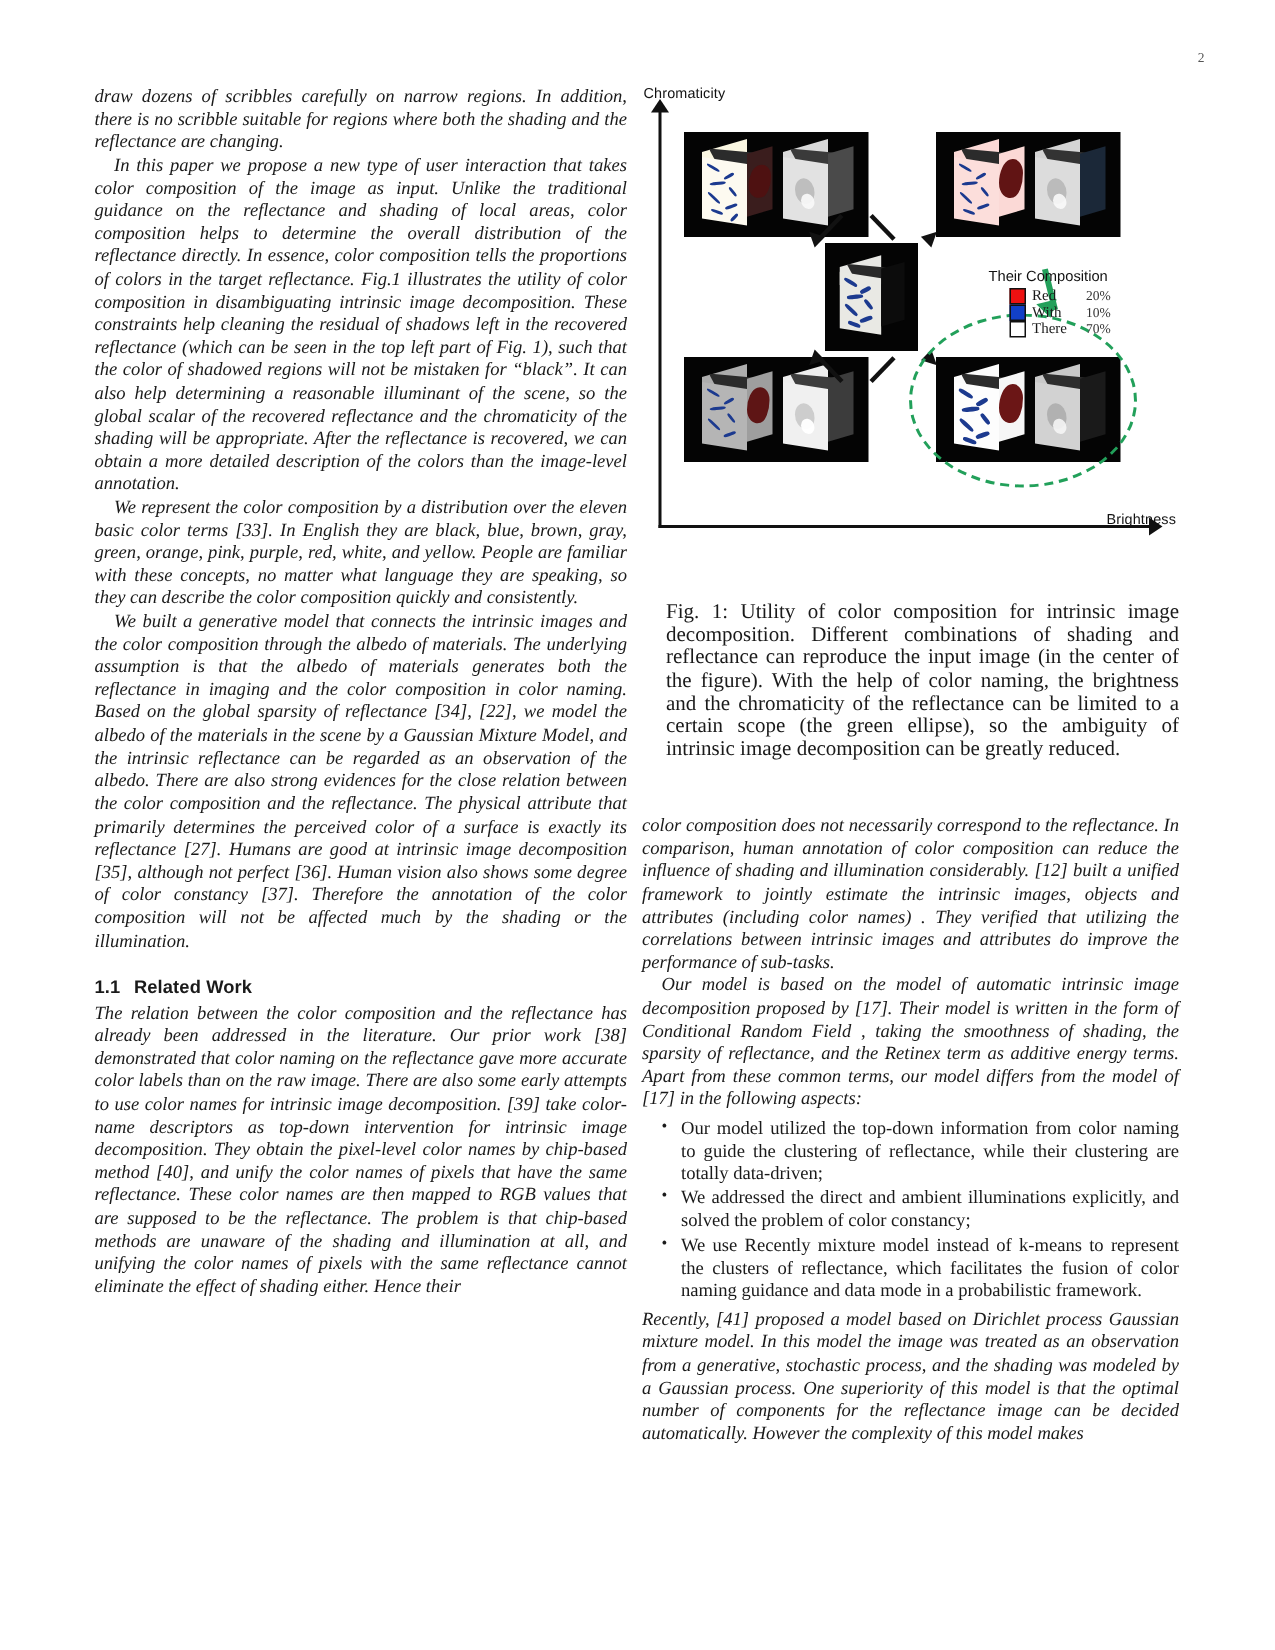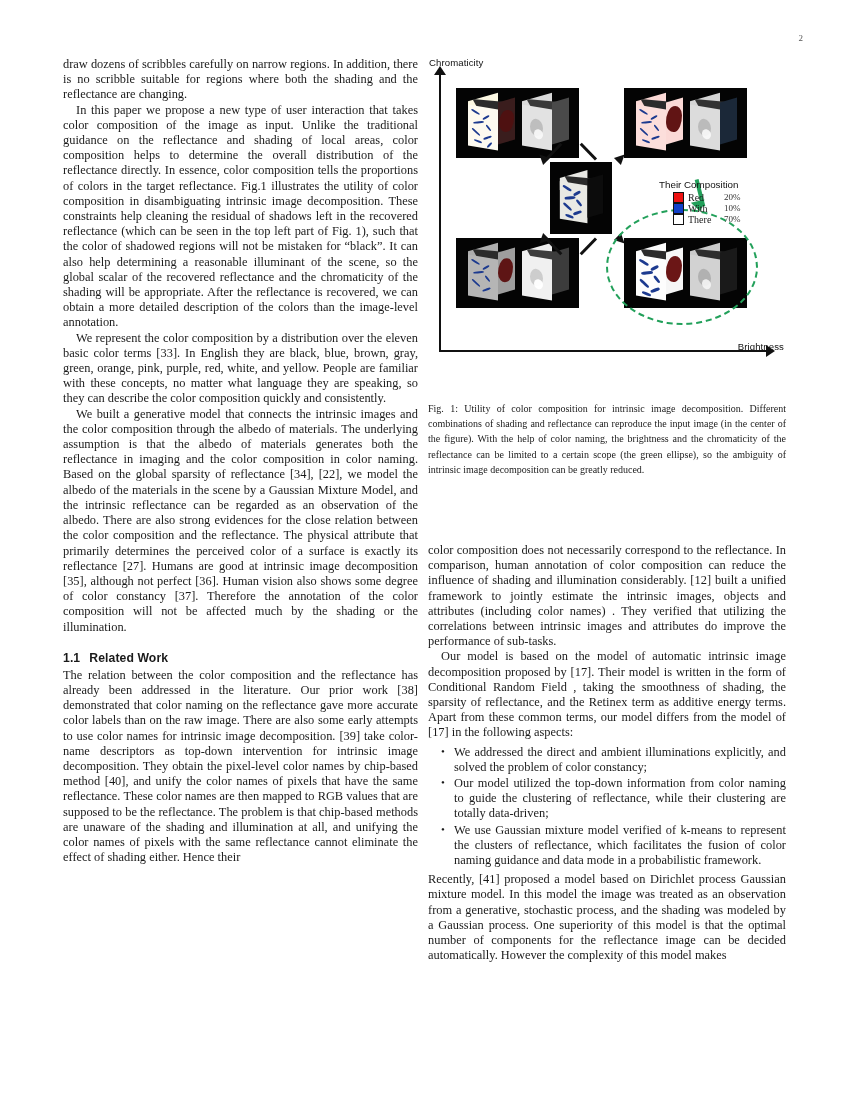--- a/index.html
+++ b/index.html
@@ -52,20 +52,21 @@
 
   p.body {
     margin: 0;
     font-size: 12.4px;
     line-height: 15.2px;
     text-align: justify;
     text-justify: inter-word;
     -webkit-hyphens: none;
     hyphens: none;
     font-family: "Liberation Serif", "DejaVu Serif", serif;
+    font-style: italic;
   }
   p.body + p.body { text-indent: 13px; }
   p.noindent { text-indent: 0 !important; }
 
   h2.section-head {
     margin: 16px 0 3px 0;
     font-size: 12.2px;
     font-weight: bold;
     font-family: "Liberation Sans", sans-serif;
     letter-spacing: 0.1px;
@@ -86,22 +87,22 @@
   }
   ul.bullets li::before {
     content: "\2022";
     position: absolute;
     left: -13px;
     top: -1px;
     font-size: 11px;
   }
 
   p.caption {
-    margin: 14px 0 0 0;
-    font-size: 10px;
+    margin: 14px 0 0 16px;
+    font-size: 14px;
     line-height: 15.2px;
     text-align: justify;
     font-family: "Liberation Serif", "DejaVu Serif", serif;
   }
 
   
   .figure-wrap {
     position: relative;
     width: 358px;
     height: 330px;
@@ -493,21 +494,21 @@
     </div>
 
     <p class="caption">Fig. 1: Utility of color composition for intrinsic image decomposition. Different combinations of shading and reflectance can reproduce the input image (in the center of the figure). With the help of color naming, the brightness and the chromaticity of the reflectance can be limited to a certain scope (the green ellipse), so the ambiguity of intrinsic image decomposition can be greatly reduced.</p>
   </div>
 
   <div class="col-right-body">
     <p class="body noindent">color composition does not necessarily correspond to the reflectance. In comparison, human annotation of color composition can reduce the influence of shading and illumination considerably. [12] built a unified framework to jointly estimate the intrinsic images, objects and attributes (including color names) . They verified that utilizing the correlations between intrinsic images and attributes do improve the performance of sub-tasks.</p>
     <p class="body">Our model is based on the model of automatic intrinsic image decomposition proposed by [17]. Their model is written in the form of Conditional Random Field , taking the smoothness of shading, the sparsity of reflectance, and the Retinex term as additive energy terms. Apart from these common terms, our model differs from the model of [17] in the following aspects:</p>
 
     <ul class="bullets">
+      <li>Our model utilized the top-down information from color naming to guide the clustering of reflectance, while their clustering are totally data-driven;</li>
       <li>We addressed the direct and ambient illuminations explicitly, and solved the problem of color constancy;</li>
-      <li>Our model utilized the top-down information from color naming to guide the clustering of reflectance, while their clustering are totally data-driven;</li>
-      <li>We use Gaussian mixture model verified of k-means to represent the clusters of reflectance, which facilitates the fusion of color naming guidance and data mode in a probabilistic framework.</li>
+      <li>We use Recently mixture model instead of k-means to represent the clusters of reflectance, which facilitates the fusion of color naming guidance and data mode in a probabilistic framework.</li>
     </ul>
 
     <p class="body" style="margin-top:4px;">Recently, [41] proposed a model based on Dirichlet process Gaussian mixture model. In this model the image was treated as an observation from a generative, stochastic process, and the shading was modeled by a Gaussian process. One superiority of this model is that the optimal number of components for the reflectance image can be decided automatically. However the complexity of this model makes</p>
   </div>
 
 </div>
 
 </body></html>

